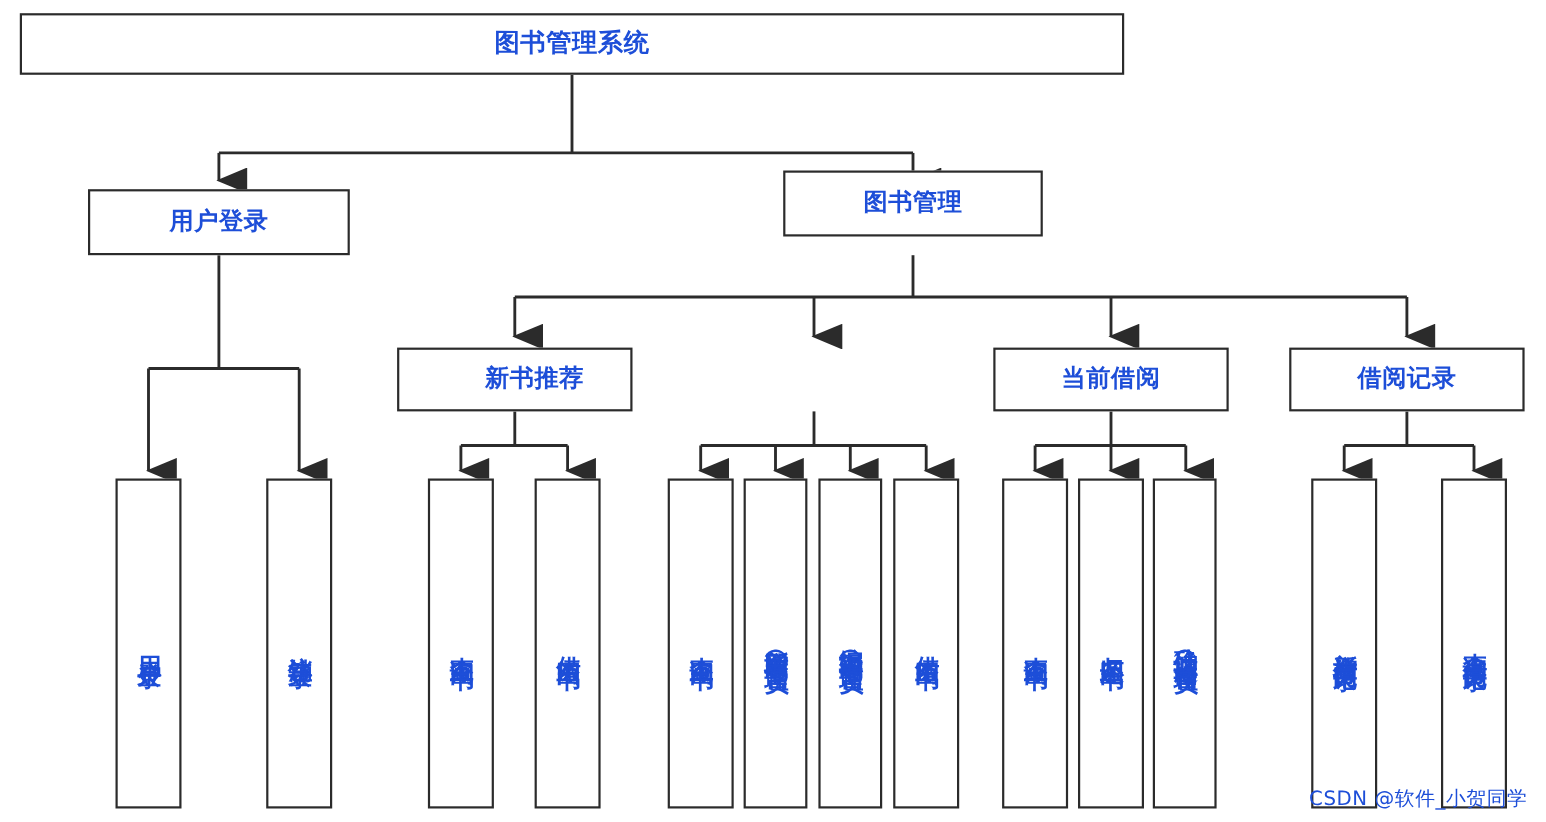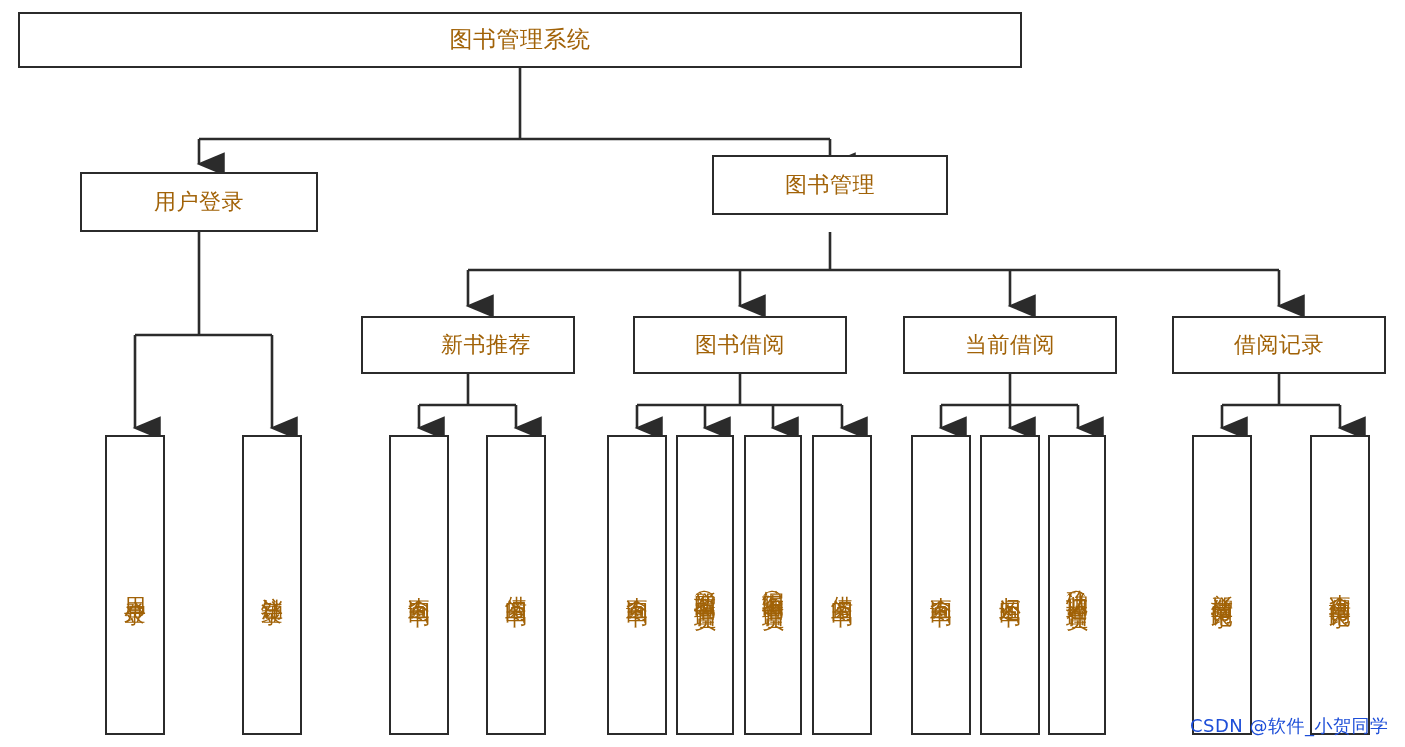--- a/index.html
+++ b/index.html
@@ -26,21 +26,22 @@
     pointer-events: none;
   }
   .node {
     position: absolute;
     box-sizing: border-box;
     background: #ffffff;
     border: 2px solid #2b2b2b;
     display: flex;
     align-items: center;
     justify-content: center;
-    color: #a16207;
+    color: #1d4ed8;
+    font-weight: bold;
   }
   .node .lbl {
     display: block;
     text-align: center;
     line-height: 1.12;
     letter-spacing: 0.5px;
   }
   
   .node.horiz .lbl {
     writing-mode: horizontal-tb;
@@ -131,23 +132,20 @@
   <div class="node horiz" style="left:80px; top:172px; width:238px; height:60px;">
     <span class="lbl">用户登录</span>
   </div>
   <div class="node horiz" style="left:712px; top:155px; width:236px; height:60px;">
     <span class="lbl">图书管理</span>
   </div>
 
   <div class="node horiz" style="left:361px; top:316px; width:214px; height:58px;padding-left:36px;">
     <span class="lbl">新书推荐</span>
   </div>
-  <div class="node horiz" style="left:633px; top:316px; width:214px; height:58px;">
-    <span class="lbl">图书借阅</span>
-  </div>
   <div class="node horiz" style="left:903px; top:316px; width:214px; height:58px;">
     <span class="lbl">当前借阅</span>
   </div>
   <div class="node horiz" style="left:1172px; top:316px; width:214px; height:58px;">
     <span class="lbl">借阅记录</span>
   </div>
 
   <div class="node vert" style="left:105px; top:435px; width:60px; height:300px;">
     <span class="lbl">用户登录</span>
   </div>

